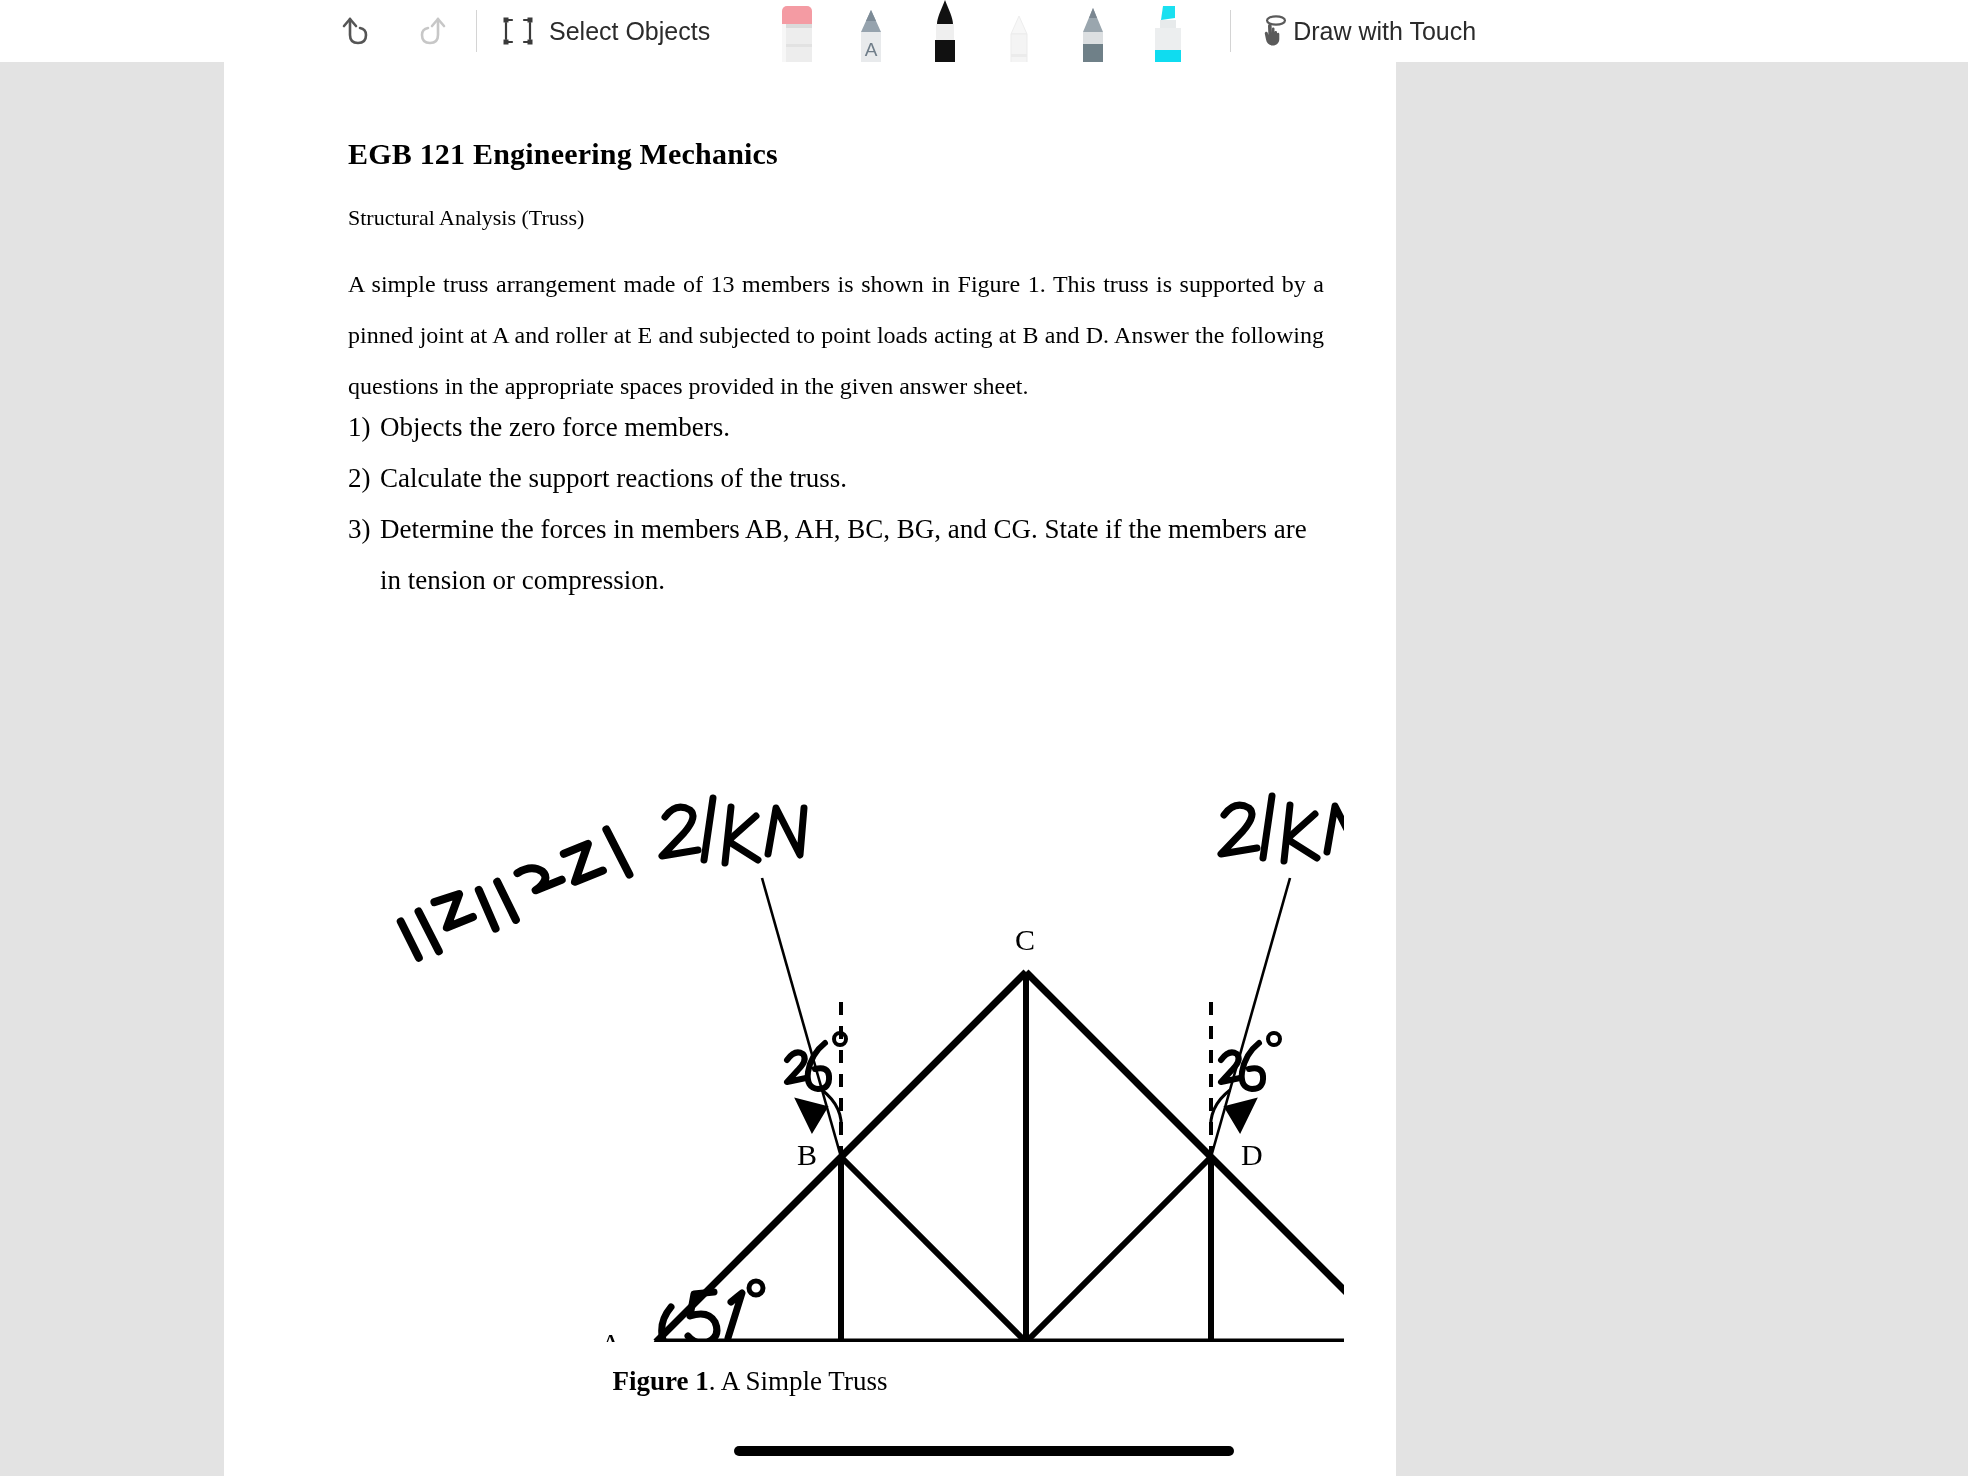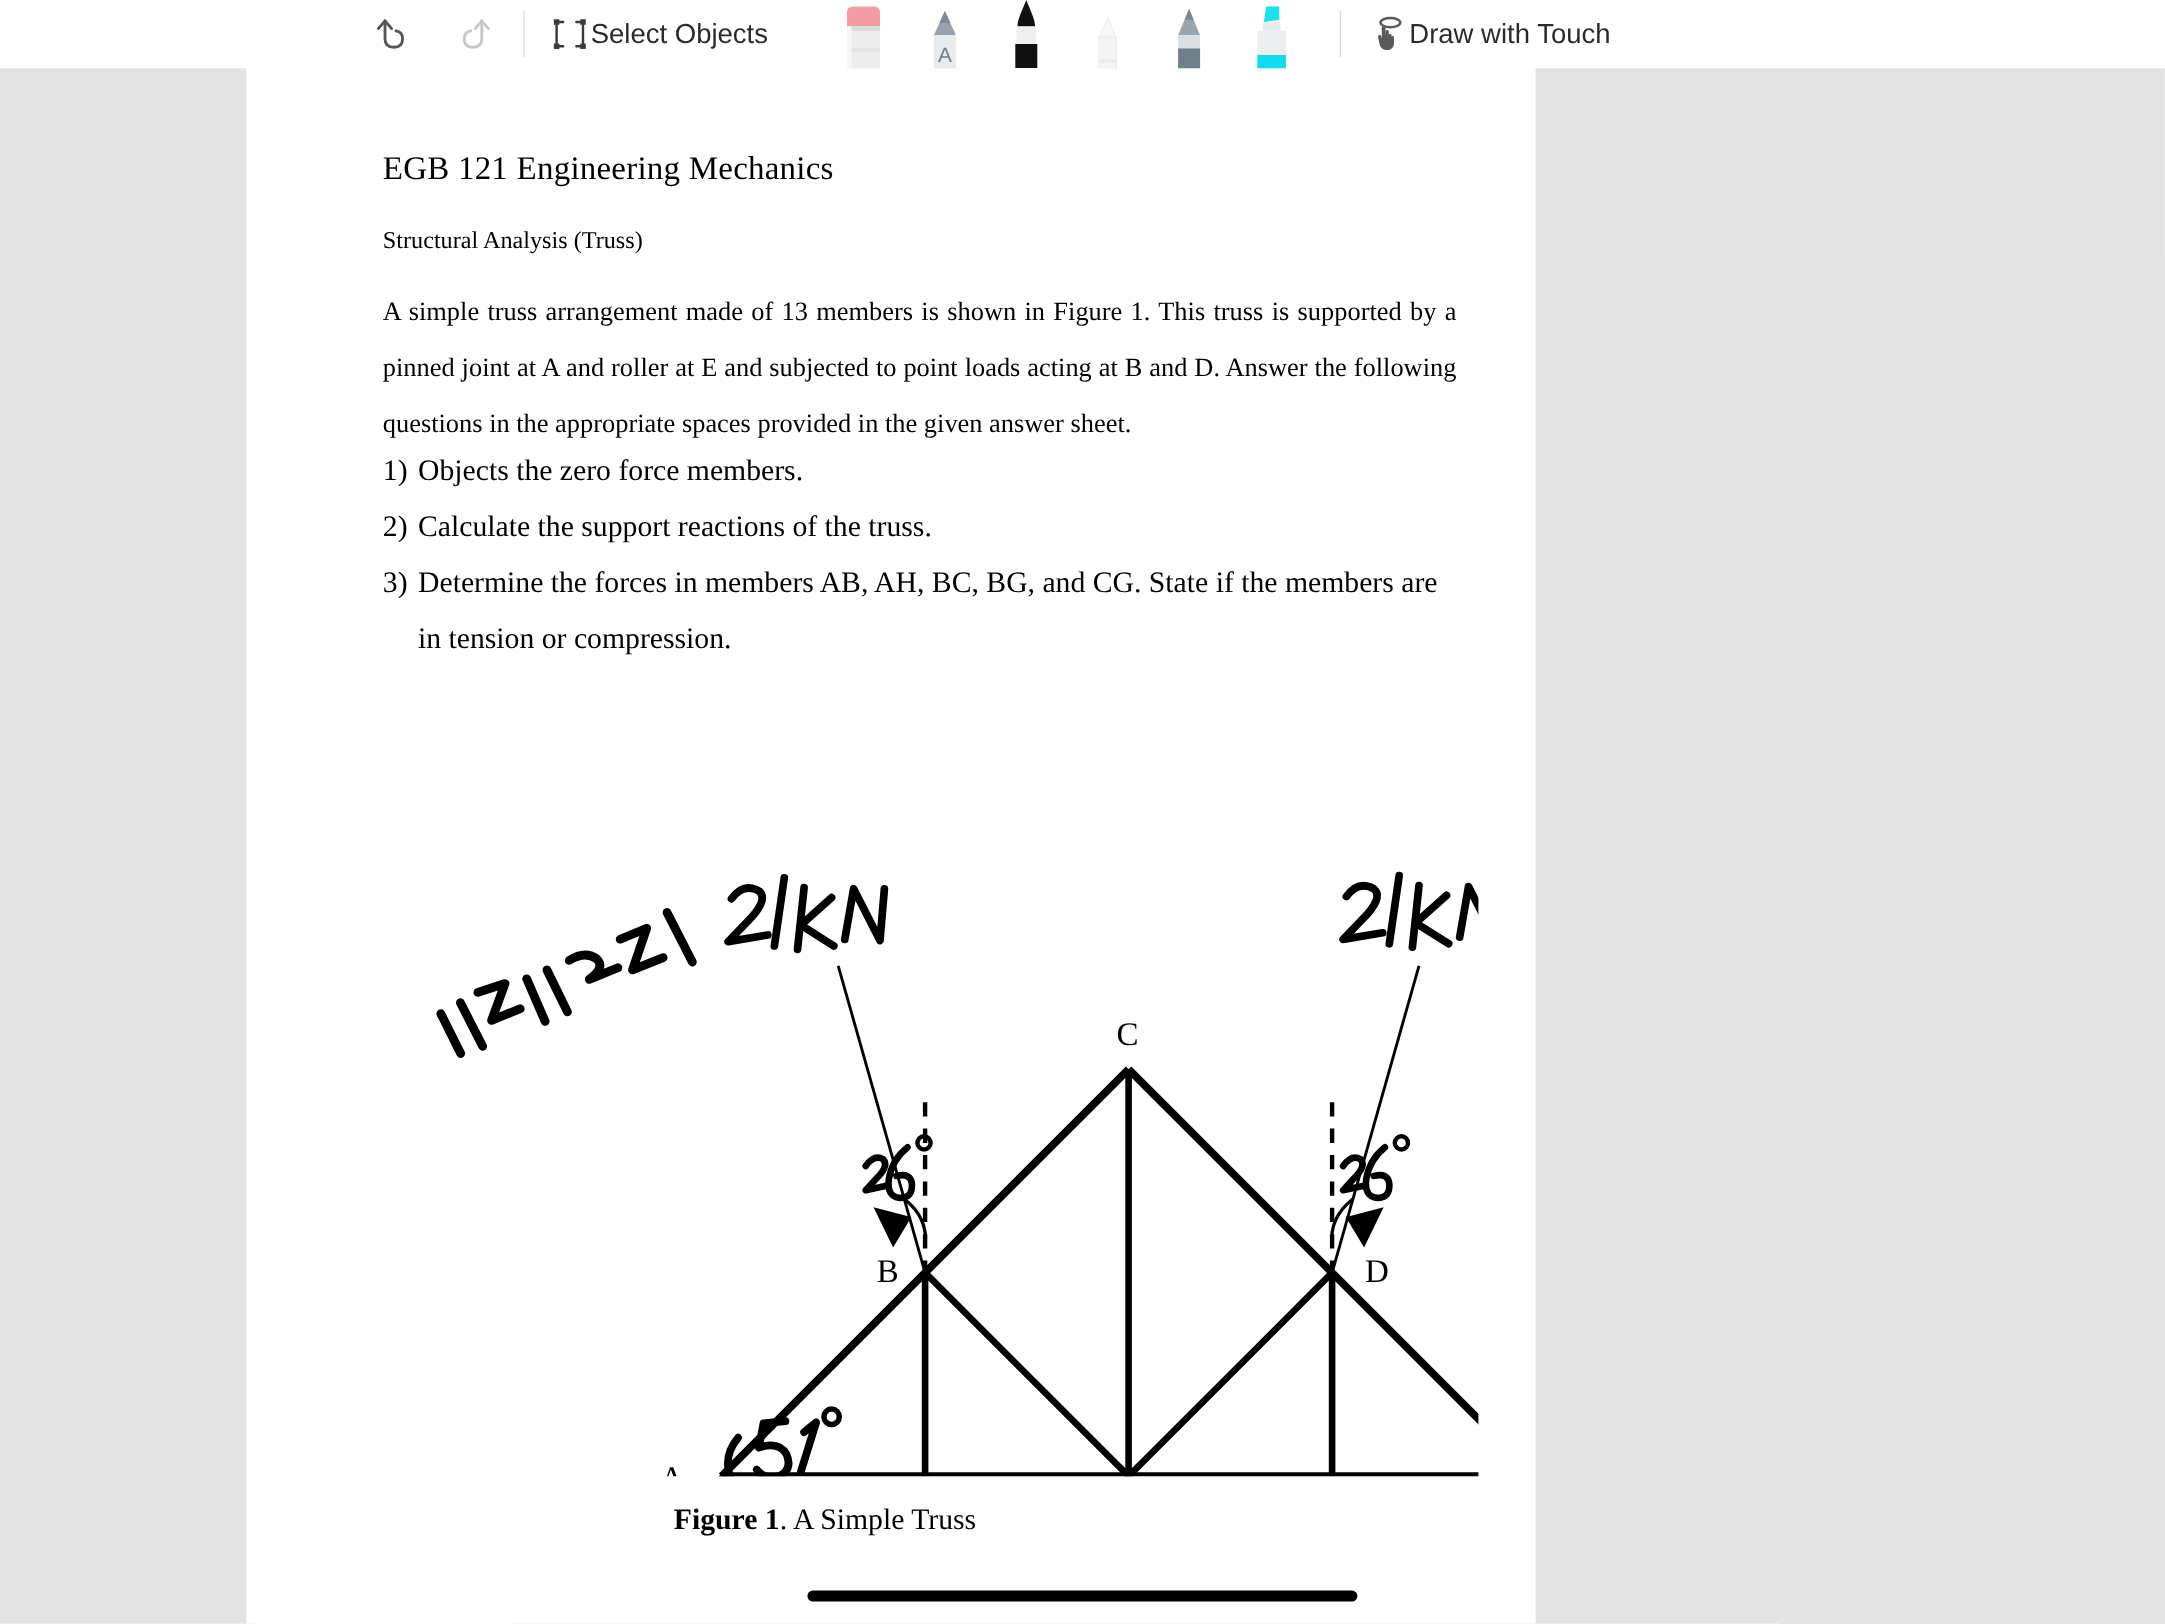--- a/index.html
+++ b/index.html
@@ -28,21 +28,21 @@
     height: 56px;
     cursor: pointer;
   }
   .tb-divider {
     width: 1px; height: 42px; background: #d4d4d4;
     margin: 0 14px;
   }
   .tb-icon { display: block; }
 
   .select-objects {
-    display: flex; align-items: center; gap: 2px;
+    display: flex; align-items: center; gap: 14px;
     padding: 0 10px;
     cursor: pointer;
   }
   .select-objects .label {
     font-size: 25px;
     color: #2b2b2b;
     font-family: "Liberation Sans", sans-serif;
     white-space: nowrap;
   }
 
@@ -80,21 +80,21 @@
     height: 1414px;
     background: #ffffff;
   }
 
   .doc-text {
     font-family: "Liberation Serif", serif;
     color: #000;
   }
   #doc-title {
     position: absolute; left: 124px; top: 75px;
-    font-size: 30px; font-weight: normal;
+    font-size: 30px; font-weight: bold;
     letter-spacing: 0.2px;
   }
   #doc-subtitle {
     position: absolute; left: 124px; top: 143px;
     font-size: 22px;
   }
   #doc-para {
     position: absolute; left: 124px; top: 197px;
     width: 976px;
     font-size: 24px;

